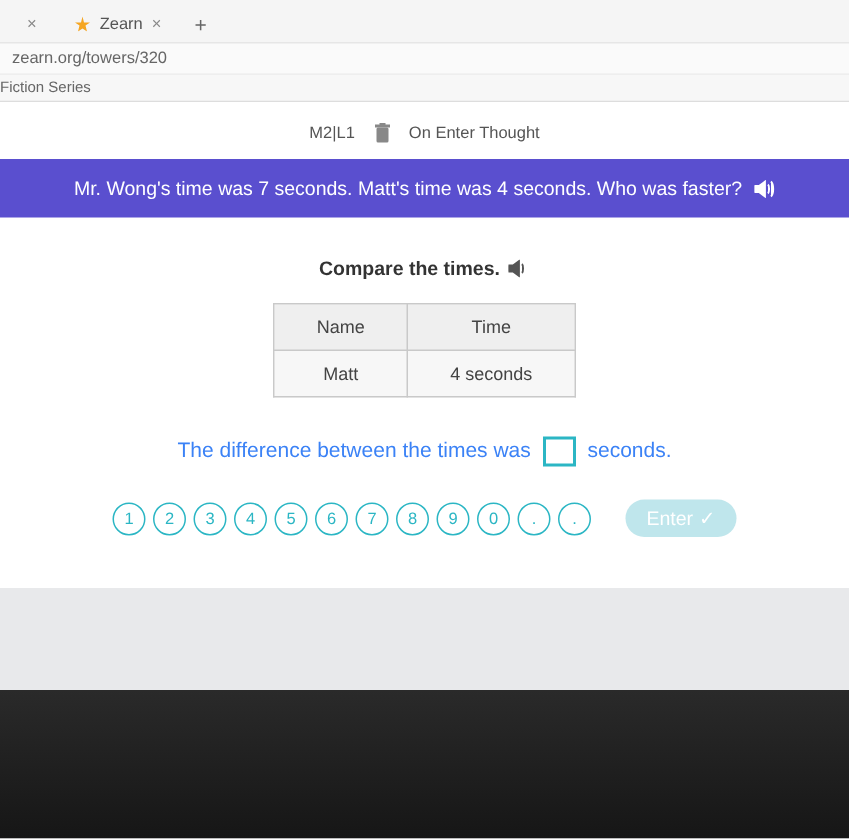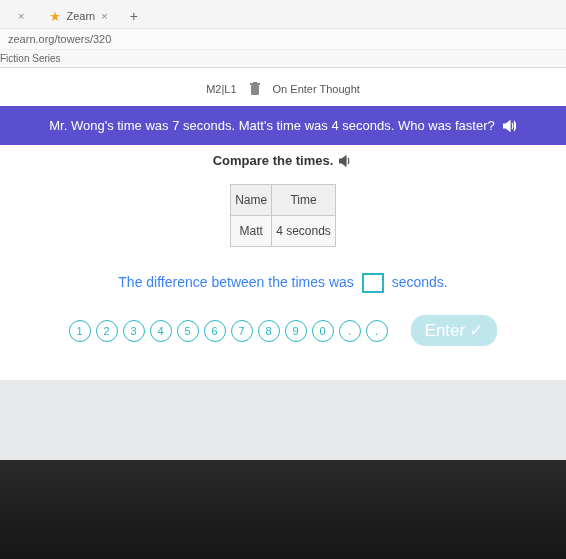--- a/index.html
+++ b/index.html
@@ -76,38 +76,38 @@
     display: flex;
     align-items: center;
     justify-content: center;
     gap: 8px;
   }
   .speaker {
     width: 14px; height: 12px;
     display: inline-block;
   }
   .instruction {
-    padding: 8px 0 10px 0;
+    padding: 26px 0 10px 0;
     font-weight: 600;
     color: #333;
     font-size: 13px;
     display: flex;
     align-items: center;
     justify-content: center;
     gap: 6px;
   }
   .instruction .speaker svg path { fill: #555; }
   table.data {
     margin: 6px auto 18px auto;
     border-collapse: collapse;
     font-size: 12px;
   }
   table.data th, table.data td {
     border: 1px solid #c9c9c9;
-    padding: 8px 4px;
+    padding: 8px 28px;
     text-align: center;
     color: #444;
     background: #f7f7f7;
   }
   table.data th {
     background: #efefef;
     font-weight: 500;
   }
   .sentence {
     text-align: center;
@@ -144,21 +144,21 @@
     background: #fff;
     cursor: pointer;
   }
   .enter-btn {
     margin-left: 18px;
     background: #bfe6ec;
     color: #fff;
     border: none;
     border-radius: 14px;
     padding: 5px 14px;
-    font-size: 17px;
+    font-size: 13px;
     display: flex;
     align-items: center;
     gap: 4px;
     cursor: pointer;
   }
   .below-screen {
     position: absolute;
     left: 0; right: 0; top: 460px; bottom: 0;
     background: linear-gradient(#2a2a2a, #161616);
   }

